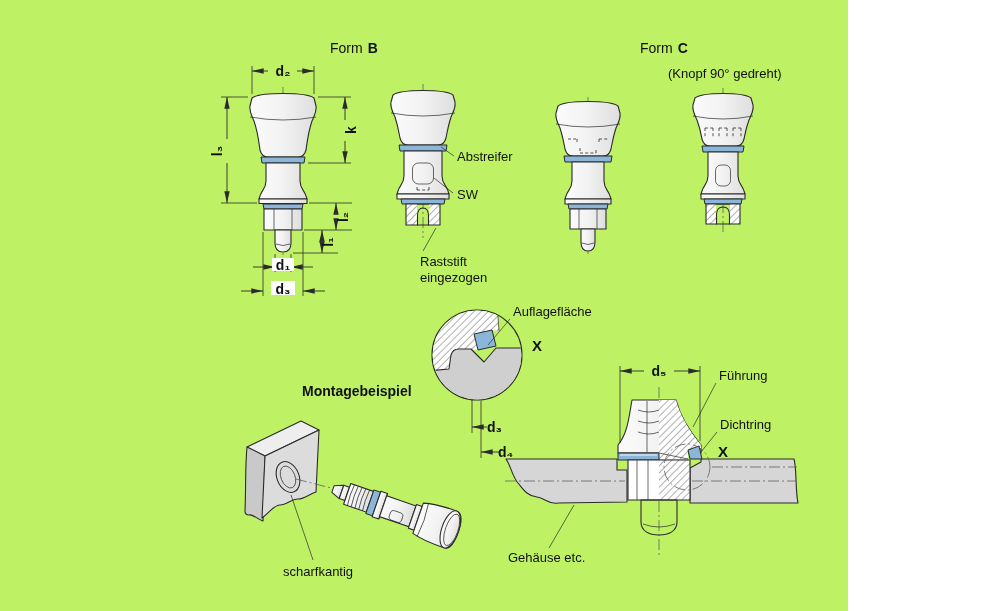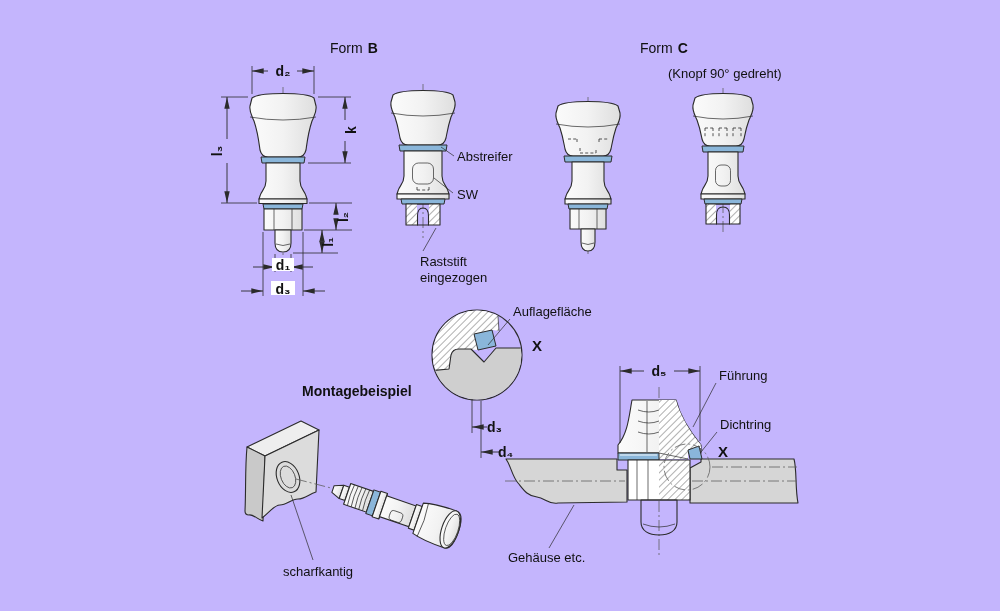--- a/index.html
+++ b/index.html
@@ -1,16 +1,16 @@
 <!DOCTYPE html>
 <html><head>
 <meta charset="utf-8">
 <style>
   html,body{margin:0;padding:0;background:#fff;}
-  .canvas{position:relative;width:1000px;height:611px;background:#c4b5fd;overflow:hidden;
+  .canvas{position:relative;width:848px;height:611px;background:#bef264;overflow:hidden;
           font-family:"Liberation Sans", sans-serif;}
   svg{position:absolute;left:0;top:0;}
   .ln{stroke:#2b2b2b;stroke-width:1.1;fill:none;stroke-linecap:round;stroke-linejoin:round;}
   .thin{stroke:#2b2b2b;stroke-width:0.7;fill:none;}
   .ext{stroke:#2b2b2b;stroke-width:0.8;fill:none;}
   .dim{stroke:#2b2b2b;stroke-width:0.9;fill:none;}
   .cl{stroke:#5f5f5f;stroke-width:0.8;fill:none;stroke-dasharray:11 3 2 3;}
   .dash{stroke:#2b2b2b;stroke-width:0.8;fill:none;stroke-dasharray:3 2.2;}
   .body{fill:url(#bodyGrad);stroke:#2b2b2b;stroke-width:1.1;stroke-linejoin:round;}
   .seal{fill:#8ab6da;stroke:#2b2b2b;stroke-width:1;stroke-linejoin:round;}

